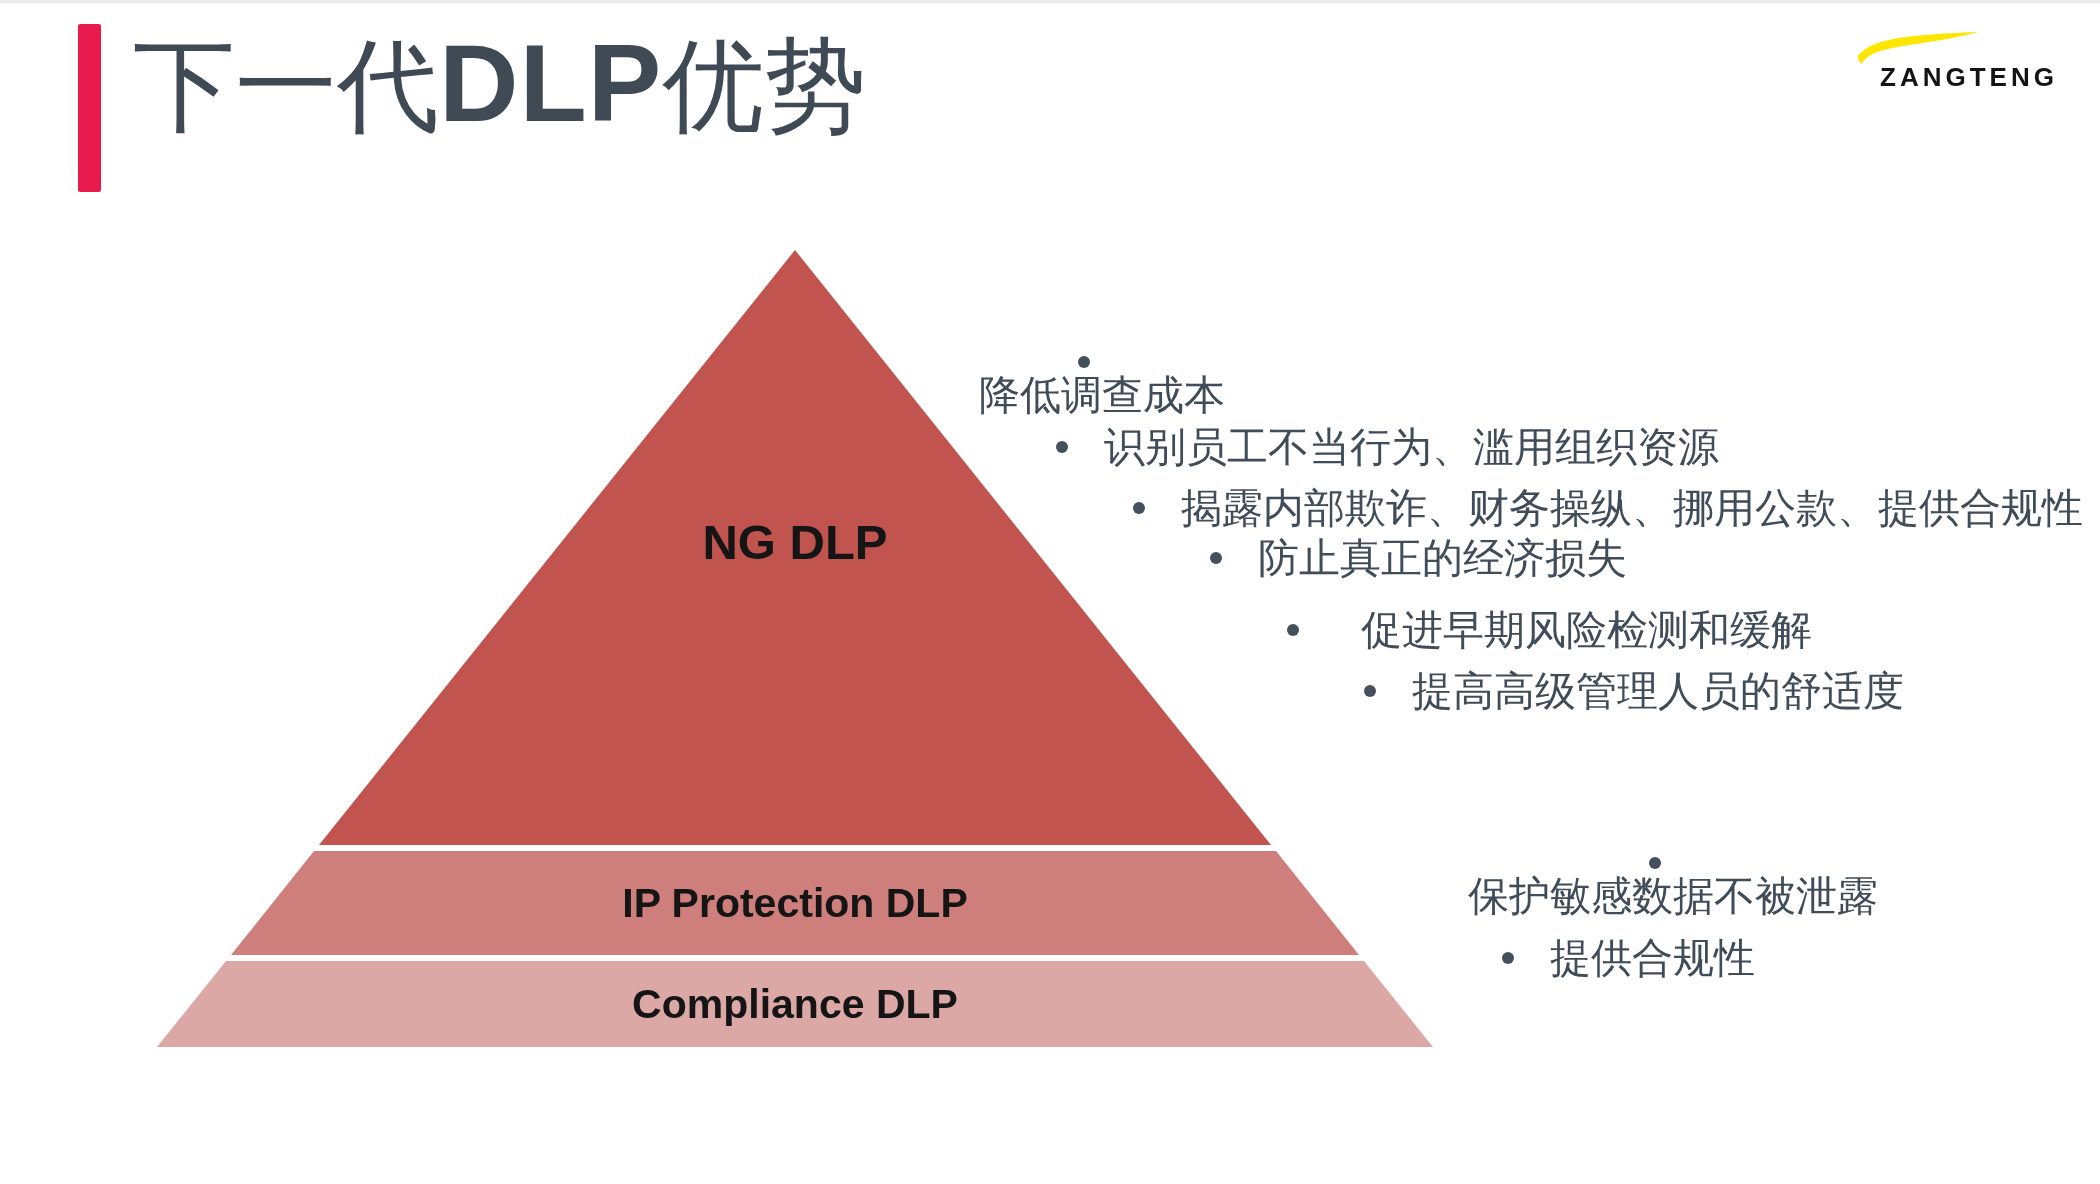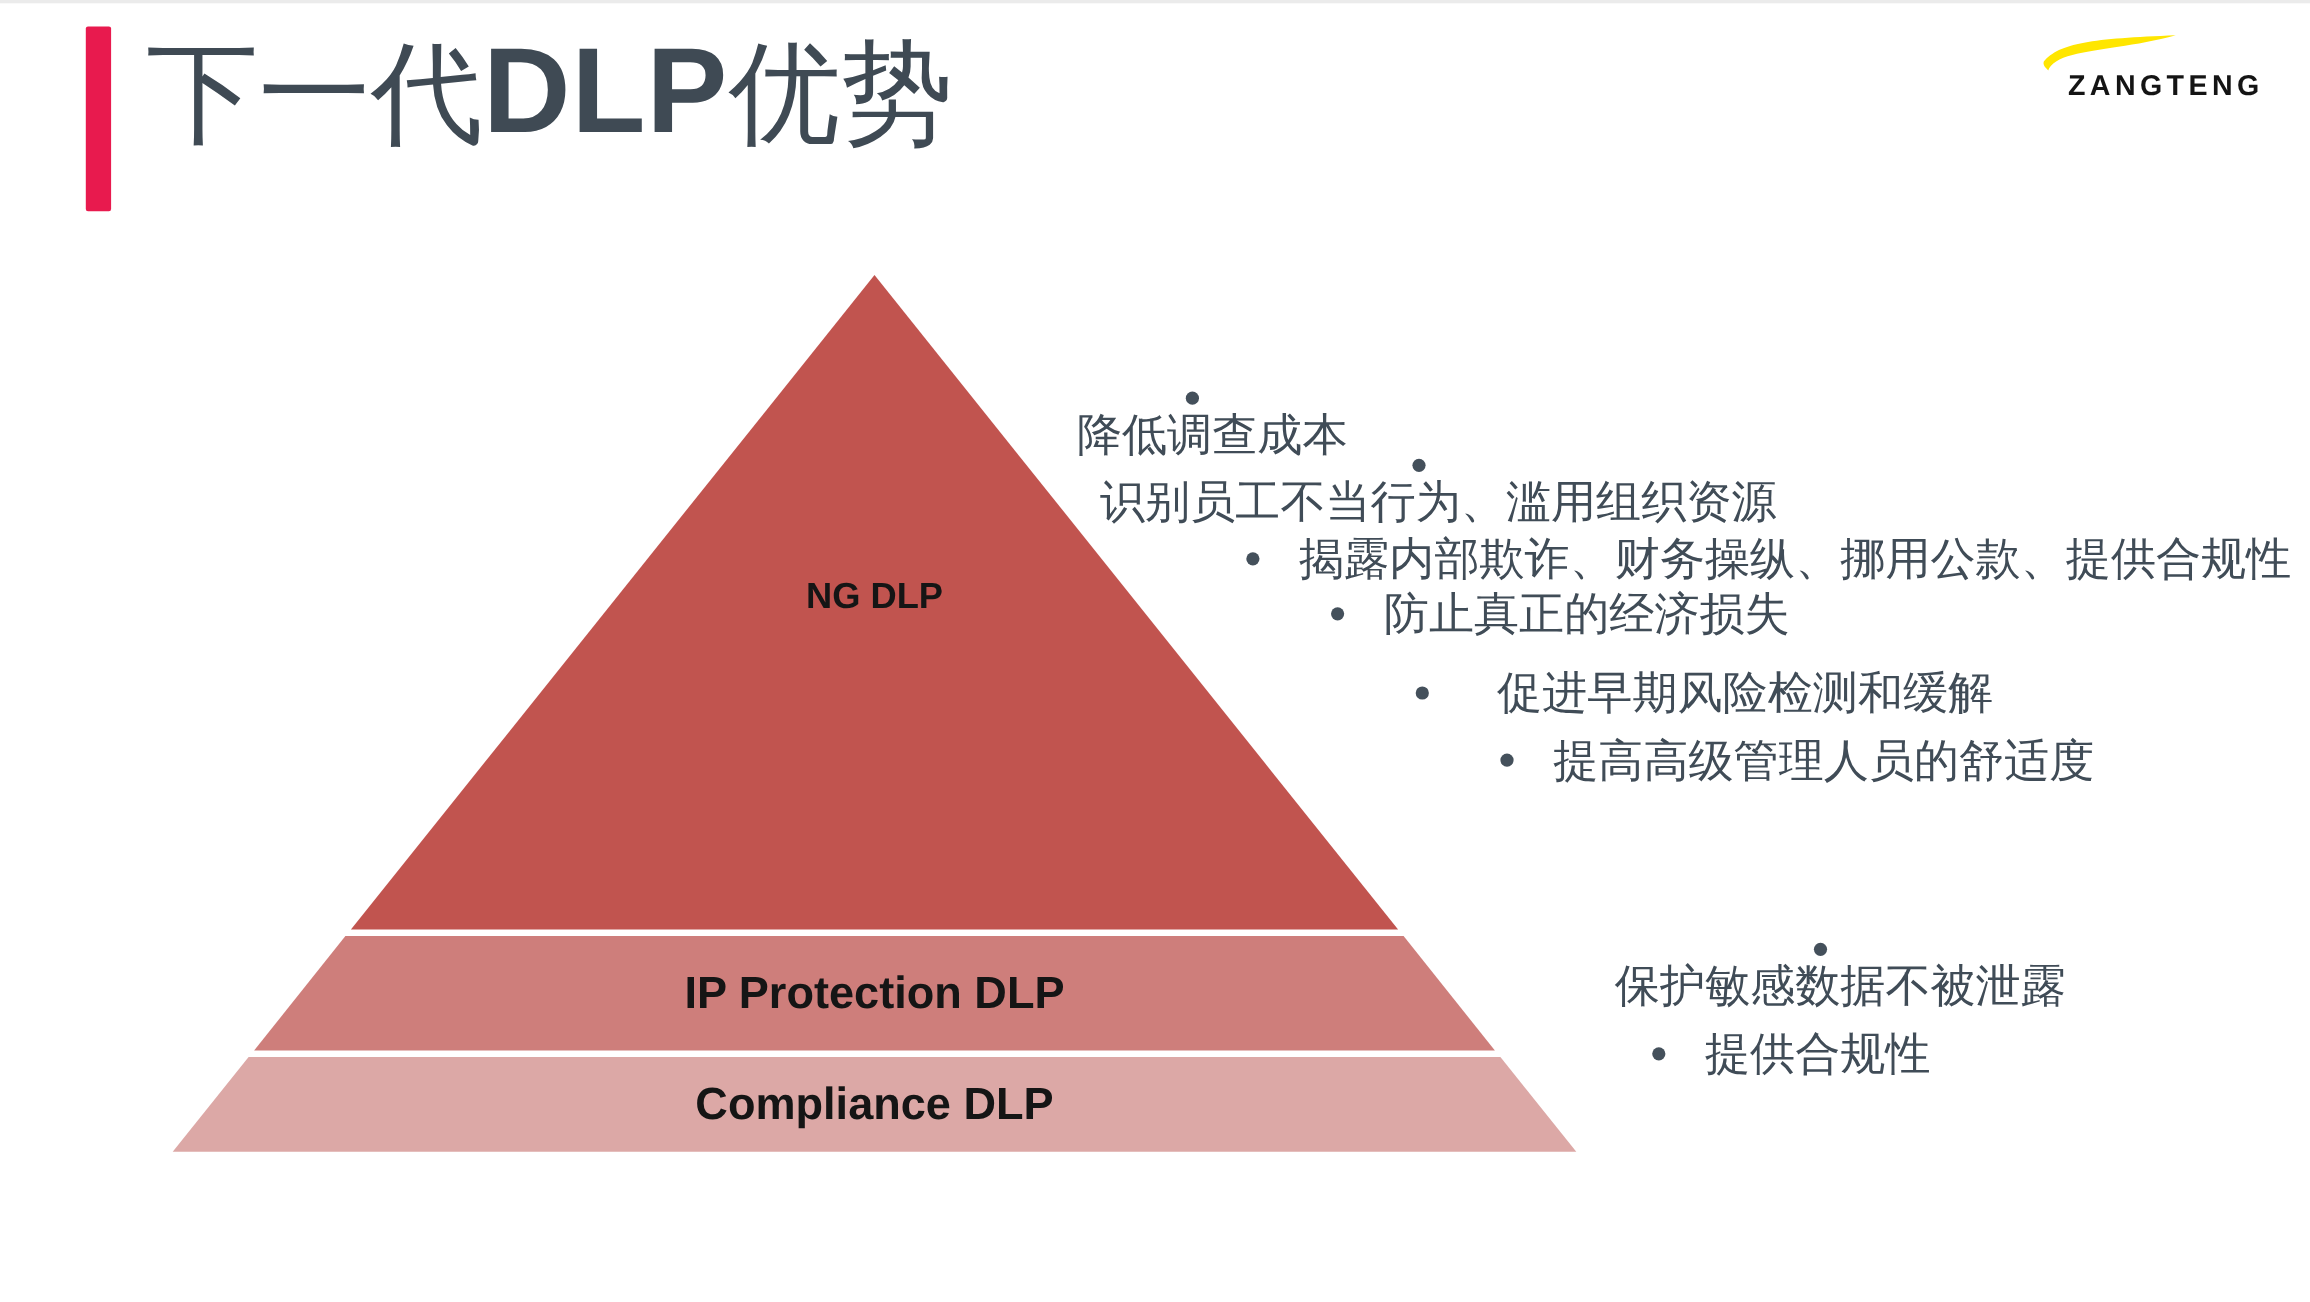--- a/index.html
+++ b/index.html
@@ -22,33 +22,33 @@
   .logo{position:absolute;left:1852px;top:26px;width:240px;height:72px;}
   .logo-swoosh{position:absolute;left:2px;top:4px;}
   .logo-text{position:absolute;left:28px;top:36px;font-size:26px;font-weight:700;
              letter-spacing:4px;color:#141414;white-space:nowrap;}
 
   
   .pyramid-svg{position:absolute;left:0;top:0;}
   .level-label{position:absolute;transform:translate(-50%,-50%);white-space:nowrap;
                font-family:"Liberation Sans","DejaVu Sans",sans-serif;
                font-weight:600;color:#151515;}
-  .label-ng{left:795px;top:542px;font-size:33px;}
+  .label-ng{left:795px;top:542px;font-size:49px;}
   .label-ip{left:795px;top:903px;font-size:41px;}
   .label-comp{left:795px;top:1004px;font-size:41px;}
 
   
   .bullet{position:absolute;display:flex;align-items:center;height:60px;
           white-space:nowrap;
           font-family:"Liberation Serif","DejaVu Serif",serif;
           font-size:41px;color:#404C57;}
   .dot{width:12px;height:12px;border-radius:50%;background:#44505B;
        margin-right:36px;flex:0 0 auto;}
   .b0{left:979px;top:356px;flex-direction:column;}
-  .b1{left:1000px;top:417px;flex-direction:column;}
+  .b1{left:1056px;top:417px;}
   .b2{left:1133px;top:478px;}
   .b3{left:1210px;top:528px;}
   .b4{left:1287px;top:600px;gap:26px;}
   .b5{left:1364px;top:661px;}
   .b-ip{left:1468px;top:857px;flex-direction:column;}
   .b-comp{left:1502px;top:928px;justify-content:space-between;}
 </style>
 </head>
 <body>
 

